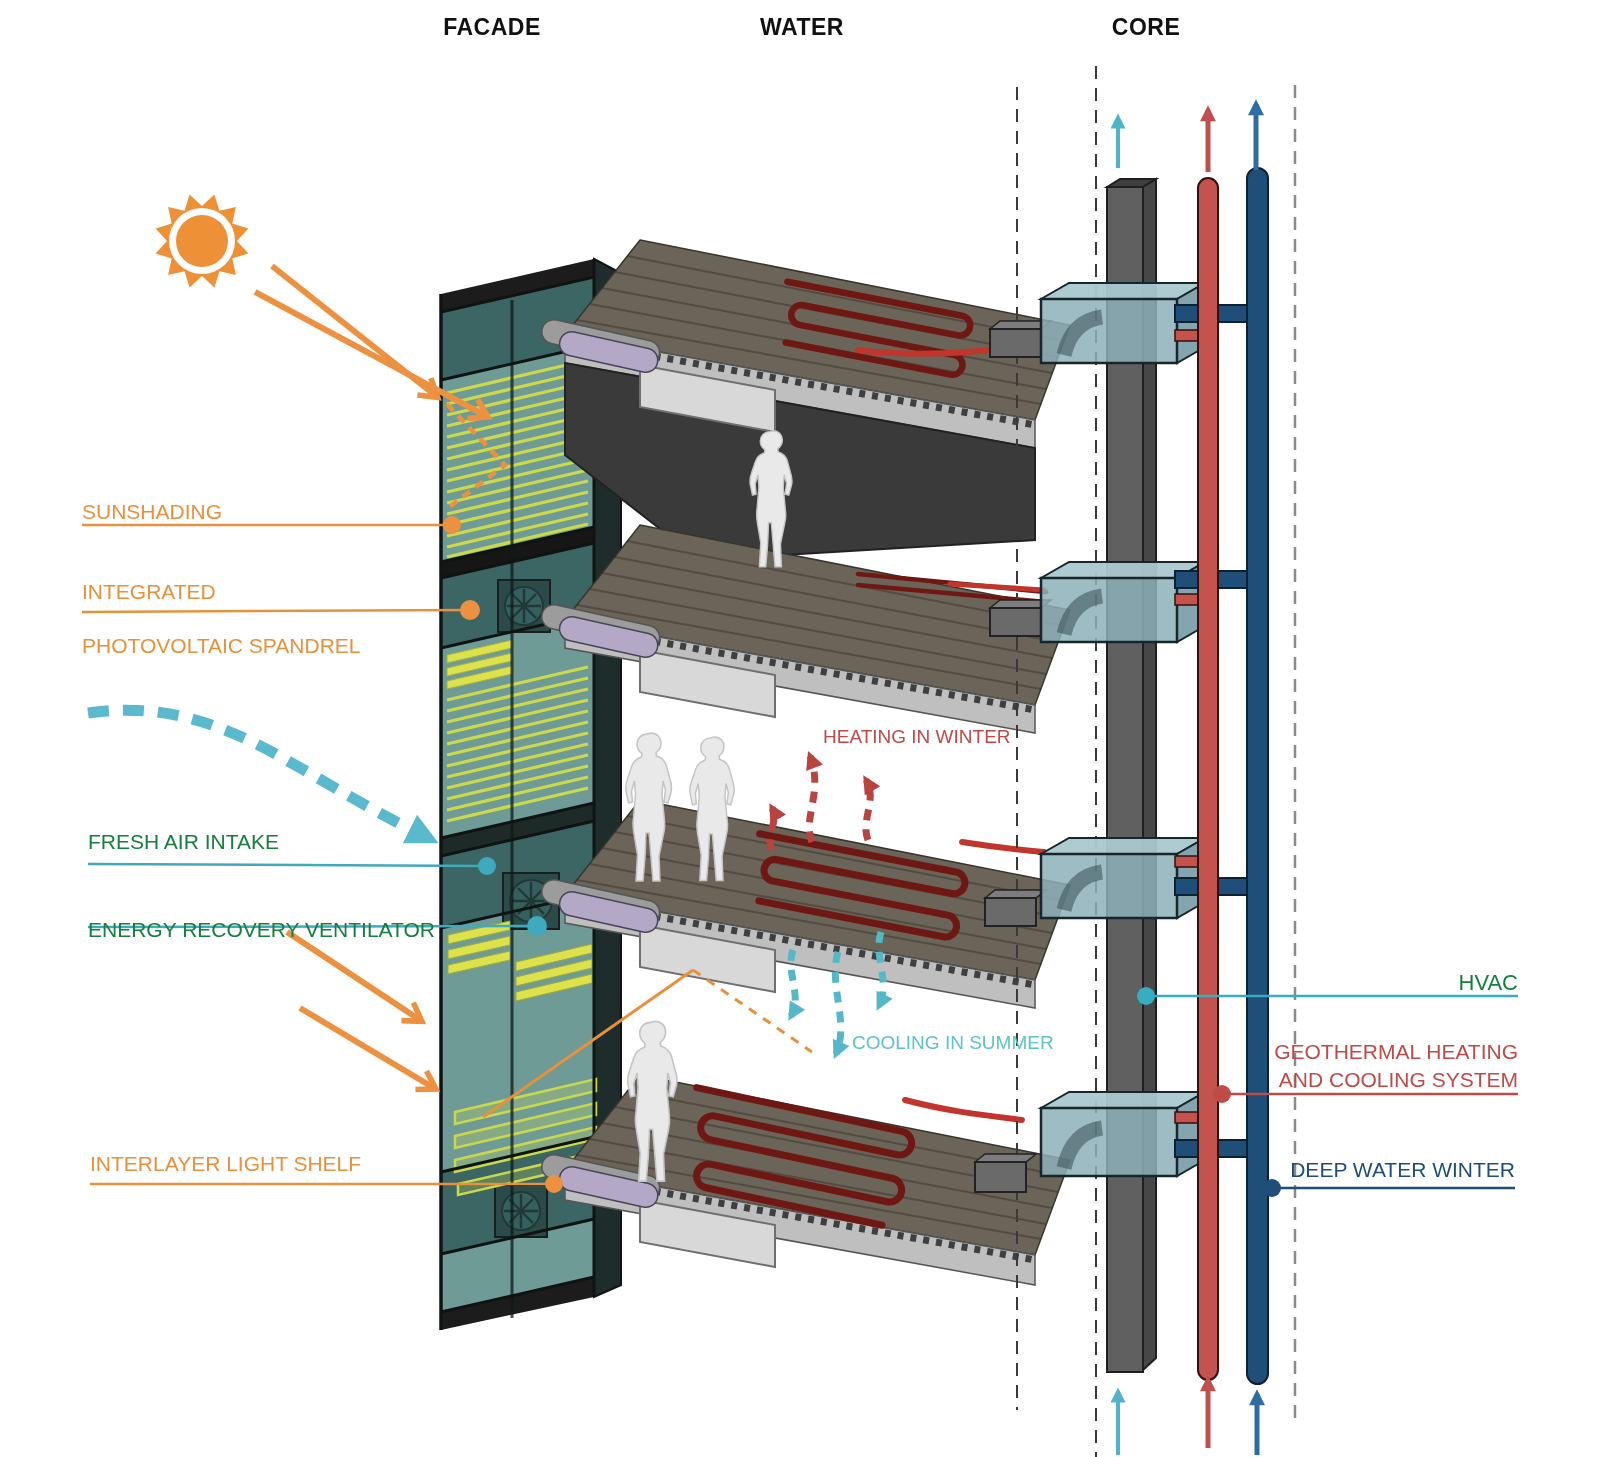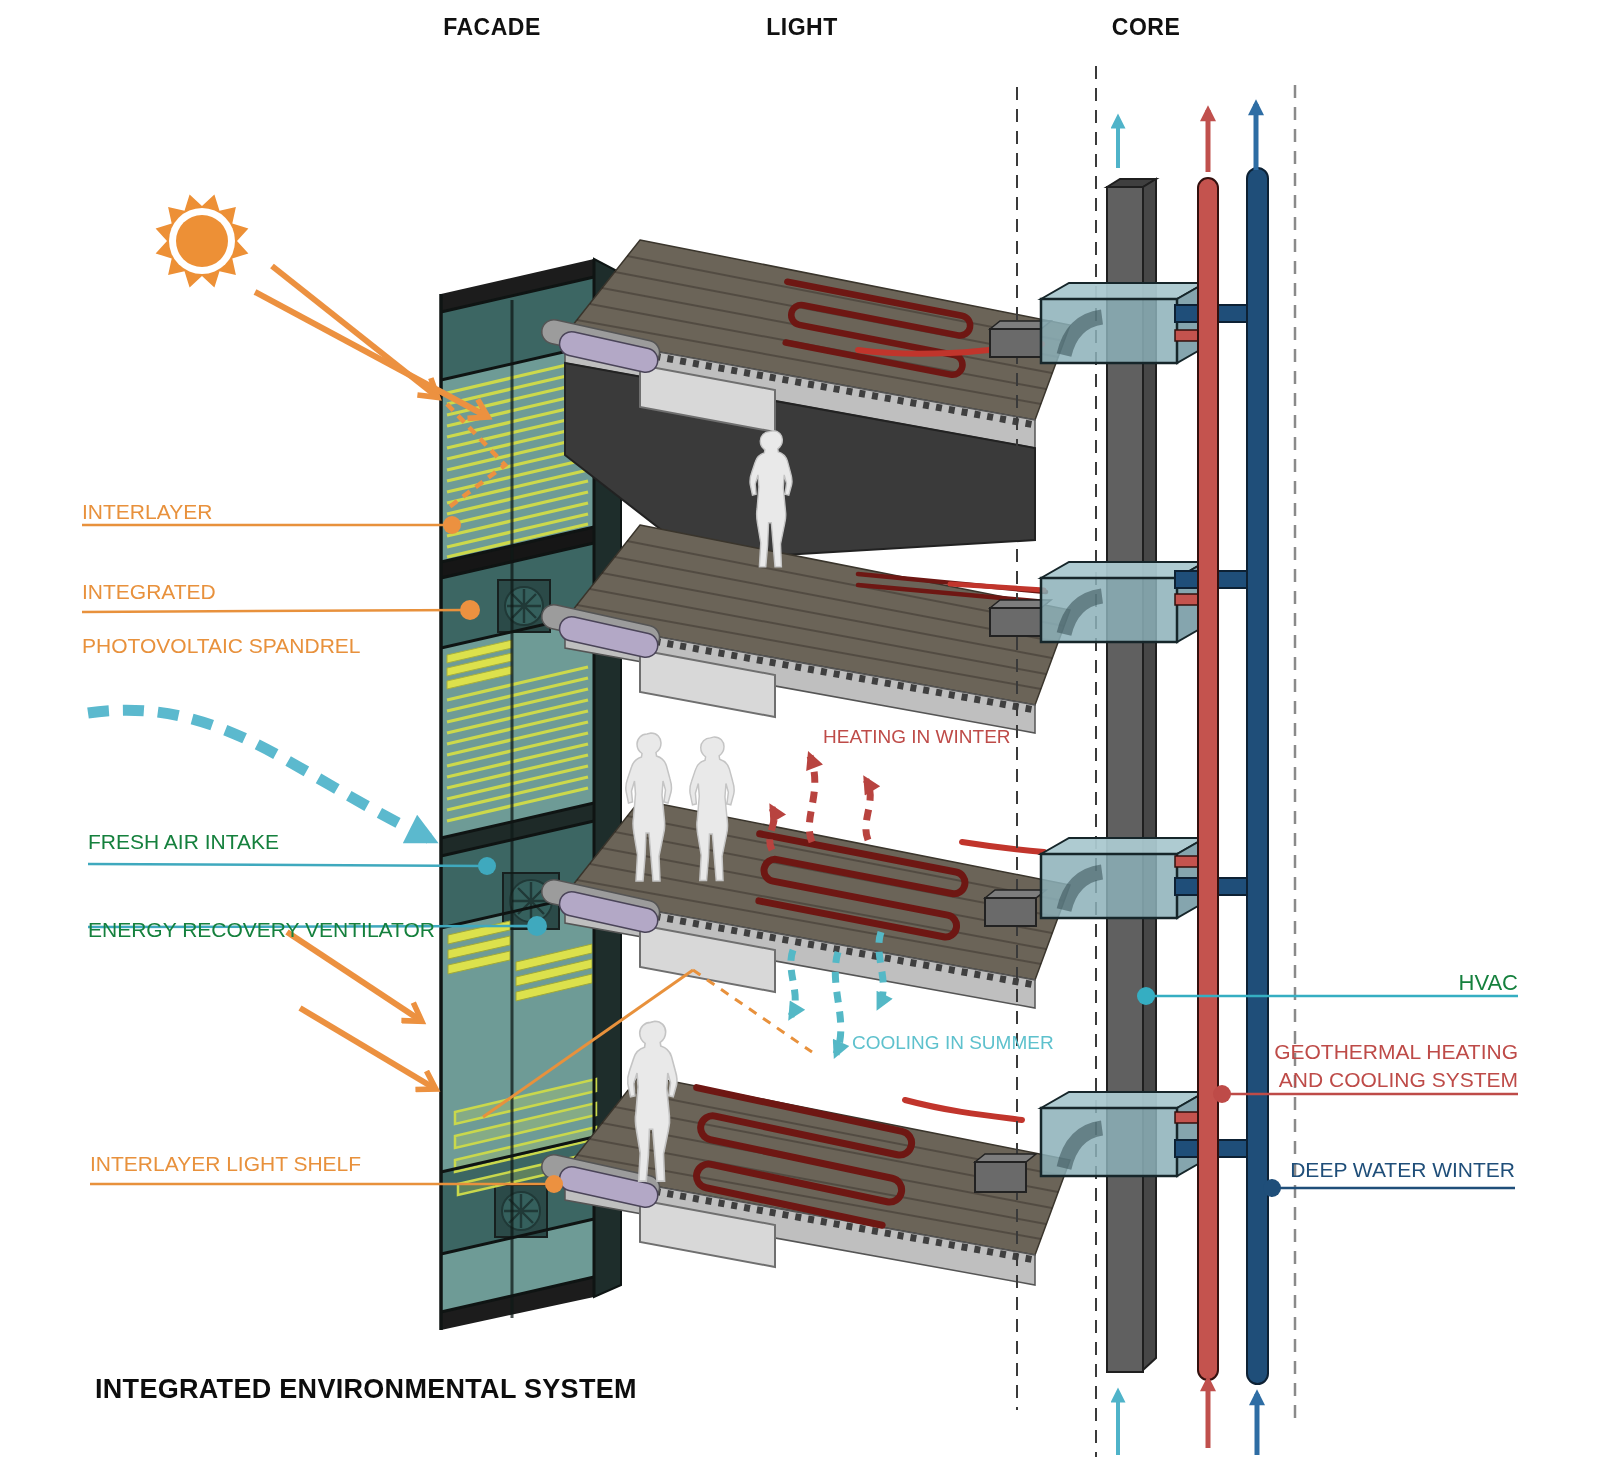--- a/index.html
+++ b/index.html
@@ -358,33 +358,32 @@
     <line x1="1146" y1="996" x2="1518" y2="996" stroke="#35AEC2" stroke-width="2.5"></line>
     <circle cx="1146" cy="996" r="9" fill="#35AEC2"></circle>
     <line x1="1222" y1="1094" x2="1518" y2="1094" stroke="#BE4B48" stroke-width="2.5"></line>
     <circle cx="1222" cy="1094" r="9" fill="#BE4B48"></circle>
     <line x1="1272" y1="1188" x2="1515" y2="1188" stroke="#1F4E79" stroke-width="2.5"></line>
     <circle cx="1272" cy="1188" r="9" fill="#1F4E79"></circle>
   </g>
 </svg>
 
 <div class="lbl hdr" style="left:492px;top:14px;">FACADE</div>
-<div class="lbl hdr" style="left:802px;top:14px;">LIGHT</div>
+<div class="lbl hdr" style="left:802px;top:14px;">WATER</div>
 <div class="lbl hdr" style="left:1146px;top:14px;">CORE</div>
 
-<div class="lbl callout orange" style="left:82px;top:500px;">INTERLAYER</div>
+<div class="lbl callout orange" style="left:82px;top:500px;">SUNSHADING</div>
 <div class="lbl callout orange" style="left:82px;top:564px;margin-top:16px;">INTEGRATED</div>
 <div class="lbl callout orange" style="left:82px;top:590px;margin-top:44px;">PHOTOVOLTAIC SPANDREL</div>
 <div class="lbl callout teal" style="left:88px;top:830px;">FRESH AIR INTAKE</div>
 <div class="lbl callout teal" style="left:88px;top:894px;margin-top:24px;">ENERGY RECOVERY VENTILATOR</div>
 <div class="lbl callout orange" style="left:90px;top:1152px;">INTERLAYER LIGHT SHELF</div>
 
 <div class="lbl inline-lbl red" style="left:823px;top:726px;">HEATING IN WINTER</div>
 <div class="lbl inline-lbl" style="left:852px;top:1032px;color:#5EC1CD;">COOLING IN SUMMER</div>
 
 <div class="lbl callout teal right-al" style="right:82px;top:970px;font-size:22px;">HVAC</div>
 <div class="lbl callout red right-al" style="right:82px;top:1040px;">GEOTHERMAL HEATING</div>
 <div class="lbl callout red right-al" style="right:82px;top:1068px;">AND COOLING SYSTEM</div>
 <div class="lbl callout blue right-al" style="right:85px;top:1158px;">DEEP WATER WINTER</div>
 
-<div class="lbl title" style="left:95px;top:1374px;">INTEGRATED ENVIRONMENTAL SYSTEM</div>
 
 </div>
 
 </body></html>

